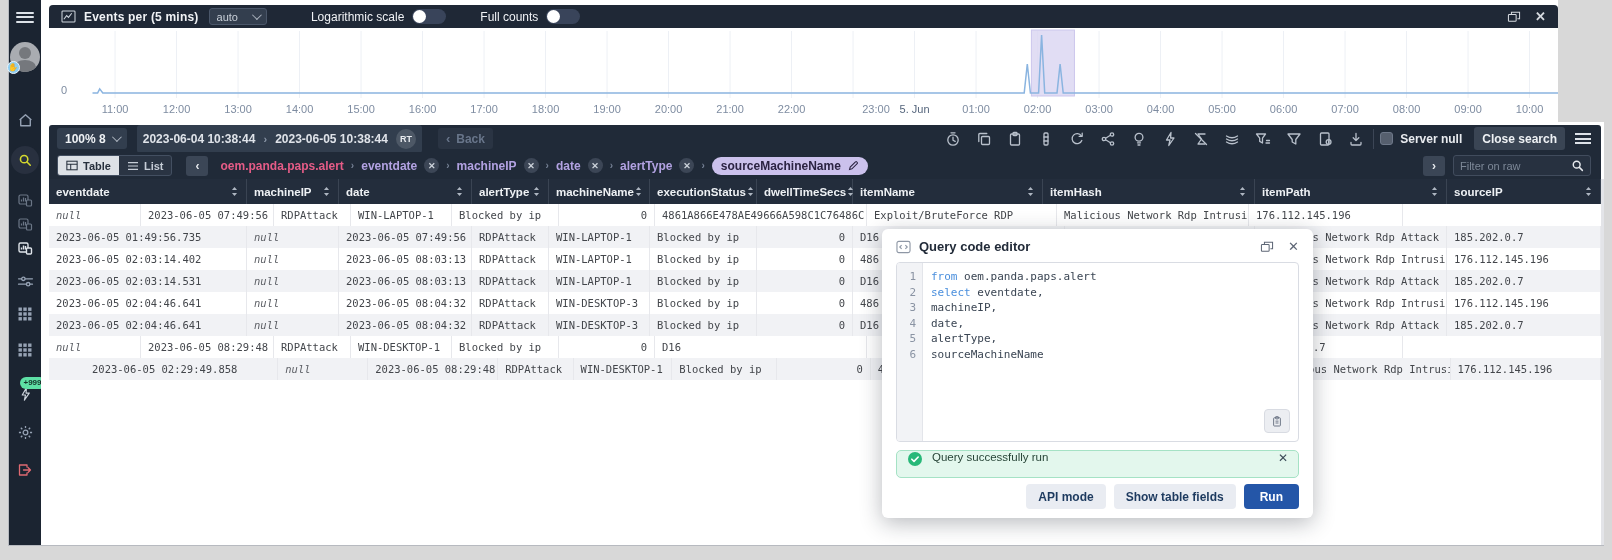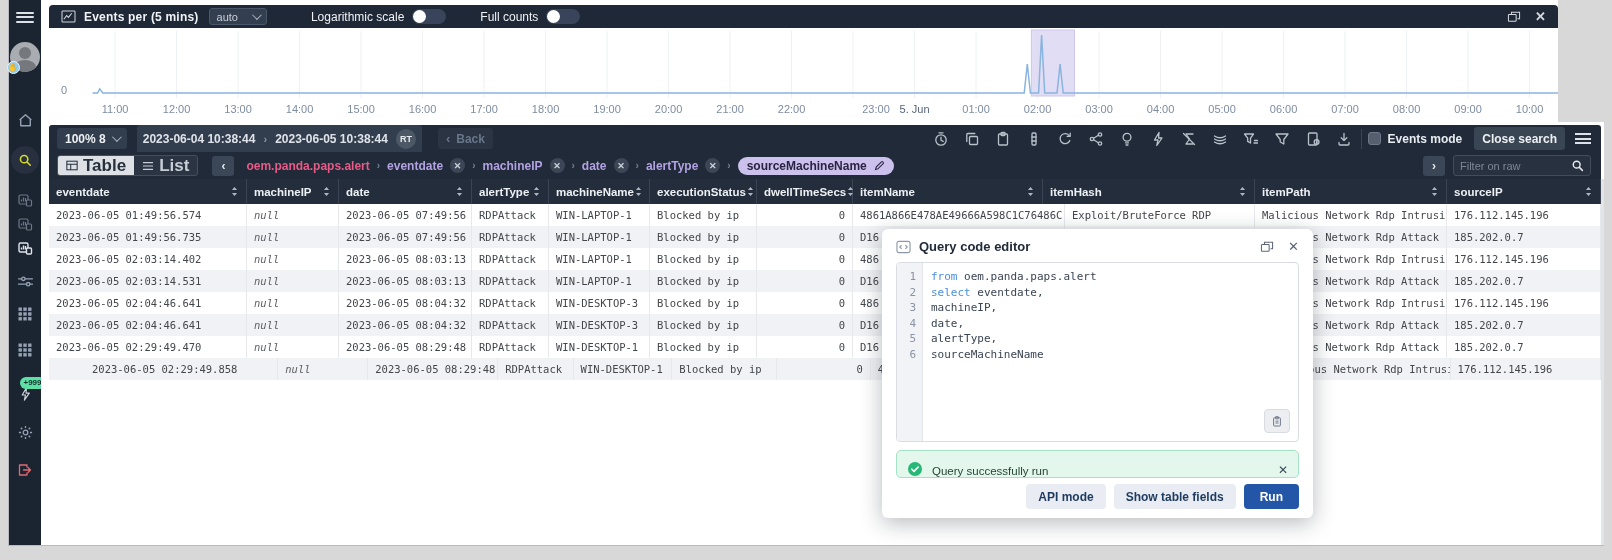--- a/index.html
+++ b/index.html
@@ -60,21 +60,21 @@
   .tool-icons { margin-left:auto; display:flex; align-items:center; gap:9px; color:#b9c1cc; }
   .tool-icons .ticon { width:22px; height:22px; display:flex; align-items:center; justify-content:center; cursor:pointer; border-radius:3px; }
   .vsep { width:1px; height:20px; background:#3c4656; margin:0 6px; }
   .servermode { display:flex; align-items:center; gap:7px; font-size:12px; font-weight:bold; color:#e8ebef; }
   .checkbox { width:13px; height:13px; border-radius:3px; background:#59central636e; background:#565f6e; border:1px solid #6e7889; cursor:pointer; }
   .close-search { margin:0 10px 0 12px; background:#3a4554; height:23px; }
   .end-menu { margin-right:10px; cursor:pointer; }
   .end-menu span { display:block; width:16px; height:2px; background:#dde2e8; margin:2.5px 0; }
   
   .seg-group { margin-left:8px; display:flex; background:#2a3443; border:1px solid #434f61; border-radius:3px; overflow:hidden; height:21px; }
-  .seg { display:flex; align-items:center; gap:5px; font-size:17px; font-weight:bold; padding:0 8px; cursor:pointer; color:#c6cdd7; }
+  .seg { display:flex; align-items:center; gap:5px; font-size:11px; font-weight:bold; padding:0 8px; cursor:pointer; color:#c6cdd7; }
   .seg.active { background:#dde1e6; color:#27303d; }
   .nav-sq { width:22px; height:20px; background:#3b4656; border-radius:3px; color:#e6eaee; display:flex; align-items:center;
     justify-content:center; font-size:12px; font-weight:bold; cursor:pointer; }
   .bc-left { margin-left:14px; }
   .crumbs { display:flex; align-items:center; gap:7px; margin-left:12px; font-size:12px; font-weight:bold; }
   .crumb-root { color:#e55c87; cursor:pointer; }
   .crumb-sep { color:#76markdown8296; color:#768296; font-size:10px; }
   .crumb-field { color:#b2a2e2; cursor:pointer; }
   .x-chip { width:15px; height:15px; border-radius:50%; background:#3c4656; color:#cdd3db; font-size:9px; display:flex;
     align-items:center; justify-content:center; cursor:pointer; }
@@ -107,21 +107,21 @@
   .code-area { position:absolute; left:14px; top:33px; width:403px; height:180px; border:1px solid #d9dce3; border-radius:4px;
     background:#fff; display:flex; overflow:hidden; }
   .gutter { width:26px; background:#f2f3f6; border-right:1px solid #e3e5ea; padding-top:6px; }
   .gutter div { font-family:"DejaVu Sans Mono", monospace; font-size:11px; color:#8a93a3; text-align:right; padding-right:6px; line-height:15.5px; }
   .code-lines { padding:6px 0 0 8px; }
   .code-line { font-family:"DejaVu Sans Mono", monospace; font-size:11px; line-height:15.5px; color:#3a4553; white-space:pre; }
   .kw { color:#4a8fdd; }
   .copy-btn { position:absolute; right:8px; bottom:8px; width:26px; height:24px; background:#eceef2; border:1px solid #d8dbe2;
     border-radius:4px; display:flex; align-items:center; justify-content:center; color:#6b7485; cursor:pointer; }
   .success { position:absolute; left:14px; top:221px; width:403px; height:28px; background:#e3f7ed; border:1px solid #a5e2c5;
-    border-radius:5px; display:flex; align-items:flex-end; padding:0 10px; gap:9px; }
+    border-radius:5px; display:flex; align-items:flex-start; padding:0 10px; gap:9px; }
   .success-text { font-size:11.5px; color:#274437; }
   .success-x { margin-left:auto; color:#3c4b58; font-size:12px; cursor:pointer; }
   .modal-footer { position:absolute; left:0; top:255px; width:100%; display:flex; justify-content:flex-end; gap:8px; padding-right:14px; }
   .mbtn { height:25px; border:none; border-radius:4px; background:#e9ecf2; color:#1d3a5f; font-weight:bold; font-size:12px;
     padding:0 12px; cursor:pointer; font-family:"Liberation Sans", sans-serif; }
   .mbtn.run { background:#2456a8; color:#fff; padding:0 16px; }
   svg { display:block; }
 </style>
 </head>
 <body>
@@ -430,21 +430,21 @@
           <div class="ticon">
             <svg width="16" height="16" viewBox="0 0 16 16" fill="none" stroke="currentColor" stroke-width="1.3" stroke-linecap="round" stroke-linejoin="round">
               <path d="M8 2.5v7M5.2 6.8 8 9.6l2.8-2.8"></path>
               <path d="M3 11.5V13a1 1 0 0 0 1 1h8a1 1 0 0 0 1-1v-1.5"></path>
             </svg>
           </div>
         </div>
       <div class="vsep"></div>
       <div class="servermode">
         <div class="checkbox"></div>
-        <span>Events mode</span>
+        <span>Server null</span>
       </div>
       <div class="btn-dark close-search">
         <span>Close search</span>
       </div>
       <div class="end-menu">
           <span></span>
           <span></span>
           <span></span>
         </div>
     </div>
@@ -596,21 +596,20 @@
           <span class="sort">
             <svg width="9" height="11" viewBox="0 0 9 12">
               <path d="M4.5 1 7.3 4.4H1.7z" fill="#aeb6c2"></path>
               <path d="M4.5 11 1.7 7.6h5.6z" fill="#aeb6c2"></path>
             </svg>
           </span>
         </div>
       </div>
     <div class="tbody" id="tbody">
         <div class="tr">
-          <div class="td" style="width: 198px;">2023-06-05 01:49:56.574</div>
           <div class="td null" style="width: 92px;">null</div>
           <div class="td" style="width: 133px;">2023-06-05 07:49:56</div>
           <div class="td" style="width: 77px;">RDPAttack</div>
           <div class="td" style="width: 101px;">WIN-LAPTOP-1</div>
           <div class="td" style="width: 107px;">Blocked by ip</div>
           <div class="td num" style="width: 96px;">0</div>
           <div class="td" style="width: 212px;">4861A866E478AE49666A598C1C76486C</div>
           <div class="td" style="width: 190px;">Exploit/BruteForce RDP</div>
           <div class="td" style="width: 192px;">Malicious Network Rdp Intrusion</div>
           <div class="td" style="width: 154px;">176.112.145.196</div>
@@ -674,21 +673,20 @@
           <div class="td" style="width: 77px;">RDPAttack</div>
           <div class="td" style="width: 101px;">WIN-DESKTOP-3</div>
           <div class="td" style="width: 107px;">Blocked by ip</div>
           <div class="td num" style="width: 96px;">0</div>
           <div class="td" style="width: 212px;">D16</div>
           <div class="td" style="width: 190px;"></div>
           <div class="td" style="width: 192px;">Malicious Network Rdp Attack</div>
           <div class="td" style="width: 154px;">185.202.0.7</div>
         </div>
         <div class="tr">
-          <div class="td" style="width: 198px;">2023-06-05 02:29:49.470</div>
           <div class="td null" style="width: 92px;">null</div>
           <div class="td" style="width: 133px;">2023-06-05 08:29:48</div>
           <div class="td" style="width: 77px;">RDPAttack</div>
           <div class="td" style="width: 101px;">WIN-DESKTOP-1</div>
           <div class="td" style="width: 107px;">Blocked by ip</div>
           <div class="td num" style="width: 96px;">0</div>
           <div class="td" style="width: 212px;">D16</div>
           <div class="td" style="width: 190px;"></div>
           <div class="td" style="width: 192px;">Malicious Network Rdp Attack</div>
           <div class="td" style="width: 154px;">185.202.0.7</div>

